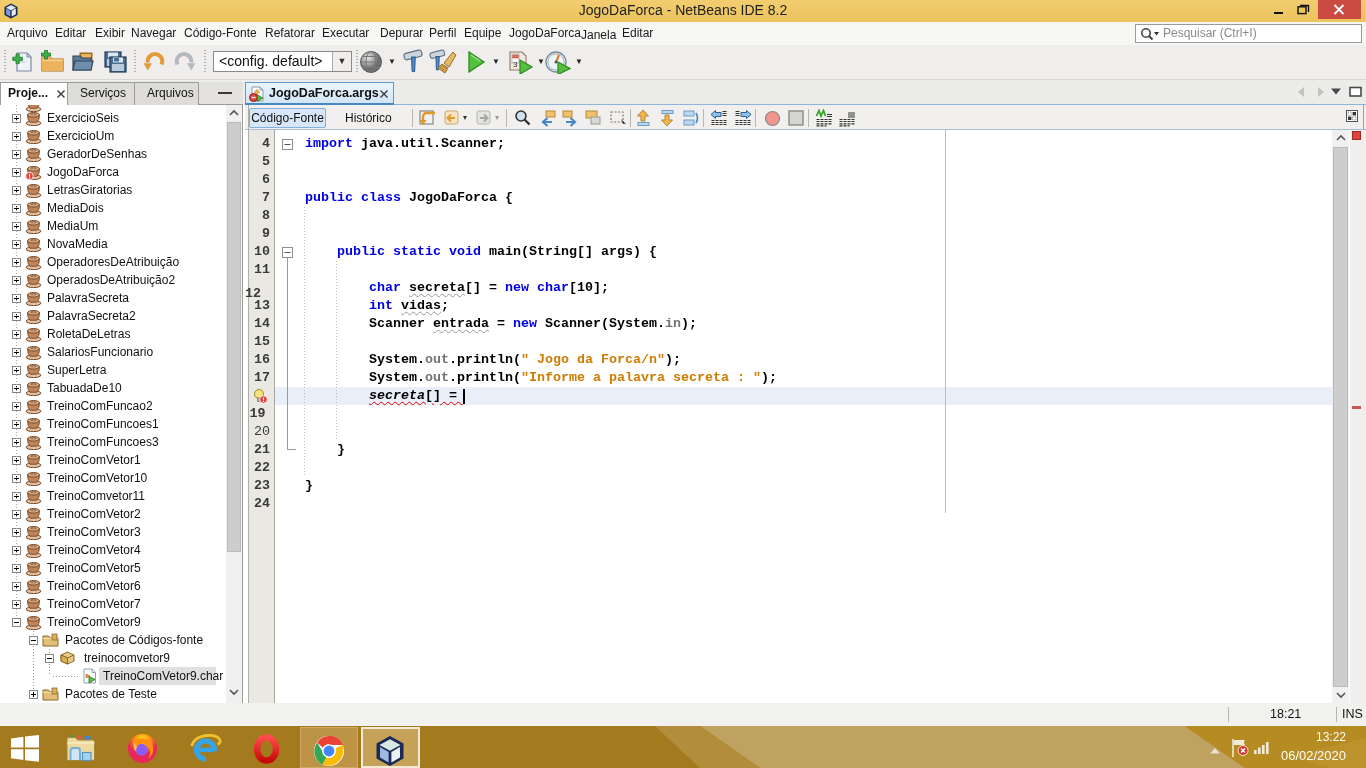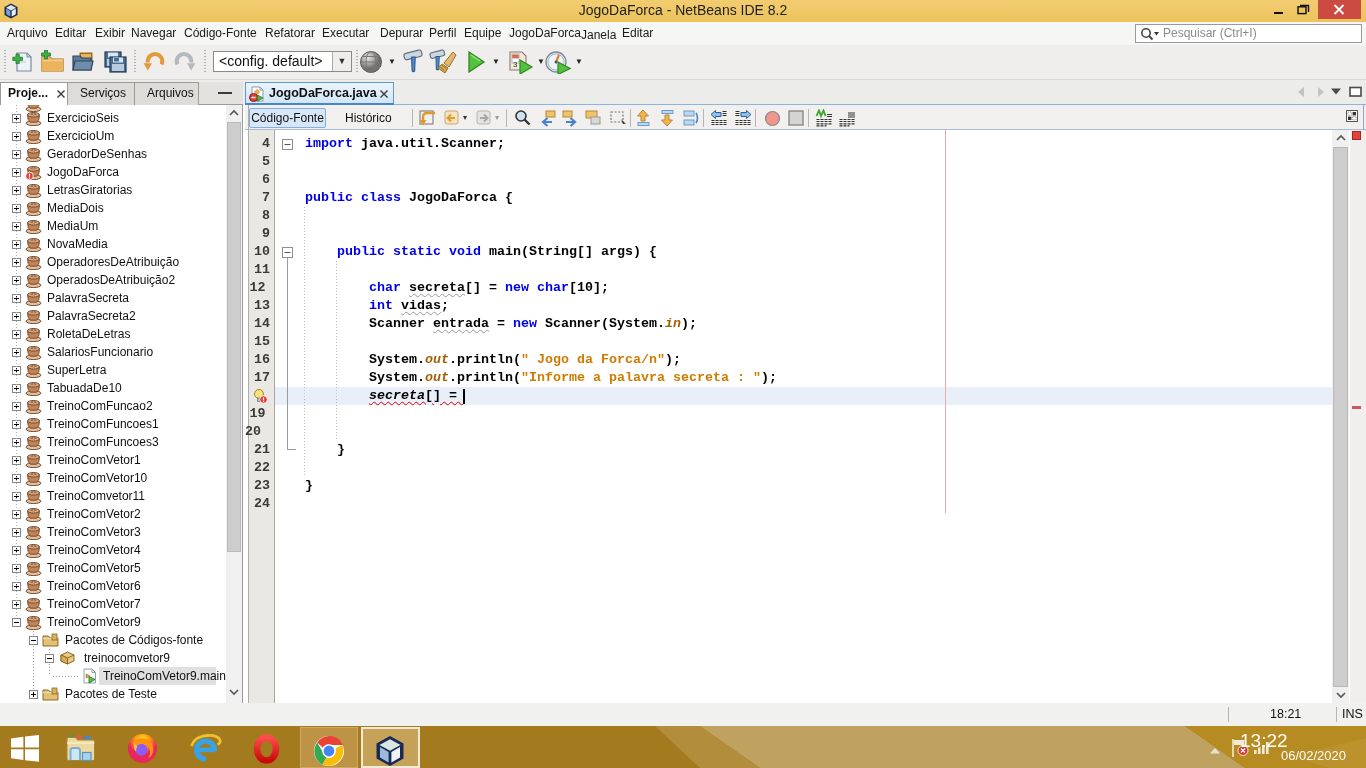--- a/index.html
+++ b/index.html
@@ -1,19 +1,19 @@
 <!DOCTYPE html>
 <html><head><meta charset="utf-8"><style>
 *{margin:0;padding:0;box-sizing:border-box}
 body{width:1366px;height:768px;overflow:hidden;font-family:"Liberation Sans",sans-serif;position:relative;background:#fff}
 .ab{position:absolute}
 .mono{font-family:"Liberation Mono",monospace;font-size:13.33px;font-weight:700;line-height:18px;white-space:pre}
 .kw{color:#0000e6}
 .str{color:#ce7b00}
-.fld{color:#a16207;font-style:italic}
+.fld{color:#737373;}
 .wv{text-decoration:underline wavy #999;text-decoration-thickness:1px;text-underline-offset:2px}
 .tree-row{position:absolute;height:18px;font-size:12px;color:#111;line-height:18px;white-space:nowrap}
 .menui{position:absolute;top:0;height:23px;line-height:23px;font-size:12px;color:#1a1a1a}
 </style></head><body>
 <div class="ab" style="left:0;top:0;width:1366px;height:22px;background:linear-gradient(#f2cc70,#ecc35c)"></div>
 <svg class="ab" style="left:3px;top:3px" width="16" height="16" viewBox="0 0 16 16">
 <path d="M8 0.5 L14.5 4 L14.5 12 L8 15.5 L1.5 12 L1.5 4 Z" fill="#1b2a55"></path>
 <path d="M8 2 L13 4.7 L8 7.4 L3 4.7 Z" fill="#dceaea"></path>
 <path d="M3.2 5.6 L7.3 7.9 L7.3 13.6 L3.2 11.3 Z" fill="#7b9fd4"></path>
 <path d="M12.8 5.6 L8.7 7.9 L8.7 13.6 L12.8 11.3 Z" fill="#e8eef2"></path>
@@ -157,21 +157,21 @@
 <div class="ab" style="left:245px;top:82px;width:149px;height:23px;background:linear-gradient(#ebf4fd,#cfe4f7);border:1px solid #5b9bd0;border-bottom:none"></div>
 <div class="ab" style="left:245px;top:103px;width:149px;height:2px;background:#4788c4"></div>
 <svg class="ab" style="left:249px;top:86px" width="16" height="16" viewBox="0 0 16 16">
 <path d="M3 1 H11 L14 4 V15 H3 Z" fill="#fff" stroke="#8899aa" stroke-width="1"></path>
 <path d="M11 1 V4 H14" fill="none" stroke="#8899aa" stroke-width="1"></path>
 <path d="M8 3.5 L10.5 6 L8 8.5 L5.5 6 Z" fill="#efb54c" stroke="#c08030" stroke-width="0.8"></path>
 <circle cx="4.5" cy="11.5" r="4" fill="#e0403a" stroke="#8e1f1c"></circle>
 <path d="M2.5 11.5 h4" stroke="#fff" stroke-width="1.4"></path>
 <path d="M8.5 9 L14 12 L8.5 15.2 Z" fill="#51b843" stroke="#2d7a22" stroke-width="0.8"></path>
 </svg>
-<div class="ab" style="left:269px;top:82px;height:23px;line-height:23px;font-size:12.5px;font-weight:700;color:#111">JogoDaForca.java</div>
+<div class="ab" style="left:269px;top:82px;height:23px;line-height:23px;font-size:12.5px;font-weight:700;color:#111">JogoDaForca.args</div>
 <svg class="ab" style="left:379px;top:89px" width="10" height="10" viewBox="0 0 10 10">
     <path d="M1.5 1.5 L8.5 8.5 M8.5 1.5 L1.5 8.5" stroke="#3a3a3a" stroke-width="1.4"></path>
   </svg>
 <svg class="ab" style="left:1298px;top:86px" width="70" height="12" viewBox="0 0 70 12">
     <path d="M6 1 L6 11 L0 6 Z" fill="#c3c3c1"></path>
     <path d="M20 1 L20 11 L26 6 Z" fill="#c3c3c1"></path>
     <path d="M33 2.5 L43 2.5 L38 8.5 Z" fill="#4a4a4a"></path>
     <rect x="52" y="1.5" width="11" height="8.5" fill="#fff" stroke="#4a4a4a" stroke-width="1.6"></rect>
   </svg>
 <div class="ab" style="left:245px;top:105px;width:1121px;height:25px;background:#f1f0ee;border-bottom:1px solid #a9bed6"></div>
@@ -647,21 +647,21 @@
 <path d="M8.5 8 L8.5 14 L2 11 L2 5 Z" fill="#d9ae55" stroke="#8a6a25" stroke-width="1"></path>
 </svg>
 <div class="tree-row" style="left:84px;top:649px">treinocomvetor9</div>
 <div class="ab" style="left:99px;top:667px;width:117px;height:18px;background:#e0e0e0"></div>
 <svg class="ab" style="left:81px;top:668px" width="17" height="16" viewBox="0 0 17 16">
 <path d="M3 1 H11 L14.5 4.5 V15 H3 Z" fill="#fdfdfd" stroke="#90a0b0" stroke-width="1"></path>
 <path d="M11 1 V4.5 H14.5" fill="none" stroke="#90a0b0" stroke-width="1"></path>
 <path d="M5.2 6 l3.3 2 l-3.3 2 z" fill="#e8a44c" stroke="#b8742a" stroke-width="0.8"></path>
 <path d="M8 8.5 L14 11.5 L8 15 Z" fill="#5bbf4a" stroke="#2d7a22" stroke-width="0.9"></path>
 </svg>
-<div class="tree-row" style="left:103px;top:667px">TreinoComVetor9.main</div>
+<div class="tree-row" style="left:103px;top:667px">TreinoComVetor9.char</div>
 <svg class="ab" style="left:29px;top:690px" width="9" height="9" viewBox="0 0 9 9">
     <rect x="0.5" y="0.5" width="8" height="8" fill="#fff" stroke="#848484"></rect>
     <path d="M2 4.5 H7" stroke="#000" stroke-width="1"></path>
     <path d="M4.5 2 V7" stroke="#000" stroke-width="1"></path>
   </svg>
 <svg class="ab" style="left:42px;top:686px" width="17" height="16" viewBox="0 0 17 16">
 <path d="M1 4 L6.5 4 L8 6 L16 6 L16 14 L1 14 Z" fill="#e3bf77" stroke="#8a6a25" stroke-width="1"></path>
 <path d="M1 6.5 H16" stroke="#f2dca8" stroke-width="1.2"></path>
 <rect x="10" y="2" width="5" height="6" fill="#d8b05e" stroke="#8a6a25" stroke-width="0.8"></rect>
 </svg>
@@ -685,28 +685,28 @@
 <div class="ab" style="left:287px;top:258px;width:1px;height:192px;background:#9a9a9a"></div>
 <div class="ab" style="left:287px;top:449px;width:9px;height:1px;background:#9a9a9a"></div>
 <div class="ab mono" style="left:245px;top:135px;width:25px;text-align:right;color:#3a3a3a;font-weight:600">4</div>
 <div class="ab mono" style="left:245px;top:153px;width:25px;text-align:right;color:#3a3a3a;font-weight:600">5</div>
 <div class="ab mono" style="left:245px;top:171px;width:25px;text-align:right;color:#3a3a3a;font-weight:600">6</div>
 <div class="ab mono" style="left:245px;top:189px;width:25px;text-align:right;color:#3a3a3a;font-weight:600">7</div>
 <div class="ab mono" style="left:245px;top:207px;width:25px;text-align:right;color:#3a3a3a;font-weight:600">8</div>
 <div class="ab mono" style="left:245px;top:225px;width:25px;text-align:right;color:#3a3a3a;font-weight:600">9</div>
 <div class="ab mono" style="left:245px;top:243px;width:25px;text-align:right;color:#3a3a3a;font-weight:600">10</div>
 <div class="ab mono" style="left:245px;top:261px;width:25px;text-align:right;color:#3a3a3a;font-weight:600">11</div>
-<div class="ab mono" style="left:245px;top:279px;width:25px;text-align:center;color:#3a3a3a;font-weight:600">12</div>
+<div class="ab mono" style="left:245px;top:285px;width:25px;text-align:left;color:#3a3a3a;font-weight:600">12</div>
 <div class="ab mono" style="left:245px;top:297px;width:25px;text-align:right;color:#3a3a3a;font-weight:600">13</div>
 <div class="ab mono" style="left:245px;top:315px;width:25px;text-align:right;color:#3a3a3a;font-weight:600">14</div>
 <div class="ab mono" style="left:245px;top:333px;width:25px;text-align:right;color:#3a3a3a;font-weight:600">15</div>
 <div class="ab mono" style="left:245px;top:351px;width:25px;text-align:right;color:#3a3a3a;font-weight:600">16</div>
 <div class="ab mono" style="left:245px;top:369px;width:25px;text-align:right;color:#3a3a3a;font-weight:600">17</div>
 <div class="ab mono" style="left:245px;top:405px;width:25px;text-align:center;color:#3a3a3a;font-weight:600">19</div>
-<div class="ab mono" style="left:245px;top:423px;width:25px;color:#3a3a3a;font-weight:700">20</div>
+<div class="ab mono" style="left:245px;top:423px;width:25px;text-align:right;color:#3a3a3a;font-weight:400">20</div>
 <div class="ab mono" style="left:245px;top:441px;width:25px;text-align:right;color:#3a3a3a;font-weight:600">21</div>
 <div class="ab mono" style="left:245px;top:459px;width:25px;text-align:right;color:#3a3a3a;font-weight:600">22</div>
 <div class="ab mono" style="left:245px;top:477px;width:25px;text-align:right;color:#3a3a3a;font-weight:600">23</div>
 <div class="ab mono" style="left:245px;top:495px;width:25px;text-align:right;color:#3a3a3a;font-weight:600">24</div>
 <svg class="ab" style="left:252px;top:388px" width="16" height="16" viewBox="0 0 16 16">
 <circle cx="7" cy="6" r="4.5" fill="#f5e27a" stroke="#9a8a2a" stroke-width="1"></circle>
 <rect x="5.5" y="10" width="3" height="3.5" fill="#b0b0b0" stroke="#777" stroke-width="0.7"></rect>
 <circle cx="11.5" cy="11.5" r="3.8" fill="#e0403a" stroke="#fff" stroke-width="0.8"></circle>
 <rect x="10.9" y="9.4" width="1.2" height="3" fill="#fff"></rect>
     <rect x="10.9" y="13" width="1.2" height="1" fill="#fff"></rect>
@@ -831,13 +831,13 @@
 <path d="M3 2 L14 2 Q12 4.5 14 7 L3 7 Z" fill="#f0ead8"></path>
 <circle cx="12" cy="12.5" r="5" fill="#d83a30" stroke="#f0ead8" stroke-width="1"></circle>
 <path d="M10 10.5 L14 14.5 M14 10.5 L10 14.5" stroke="#fff" stroke-width="1.4"></path>
 </svg>
 <svg class="ab" style="left:1254px;top:740px" width="17" height="15" viewBox="0 0 17 15">
 <rect x="0" y="10" width="2.6" height="4" fill="#f0ead8"></rect>
 <rect x="4" y="7.5" width="2.6" height="6.5" fill="#f0ead8"></rect>
 <rect x="8" y="5" width="2.6" height="9" fill="#f0ead8"></rect>
 <rect x="12" y="2" width="2.6" height="12" fill="#f0ead8"></rect>
 </svg>
-<div class="ab" style="left:1240px;top:730px;width:106px;text-align:left;font-size:19px;color:#fdfdf6">13:22</div>
+<div class="ab" style="left:1240px;top:730px;width:106px;text-align:right;font-size:12px;color:#fdfdf6">13:22</div>
 <div class="ab" style="left:1240px;top:748px;width:106px;text-align:right;font-size:13px;color:#fdfdf6">06/02/2020</div>
 </body></html>

